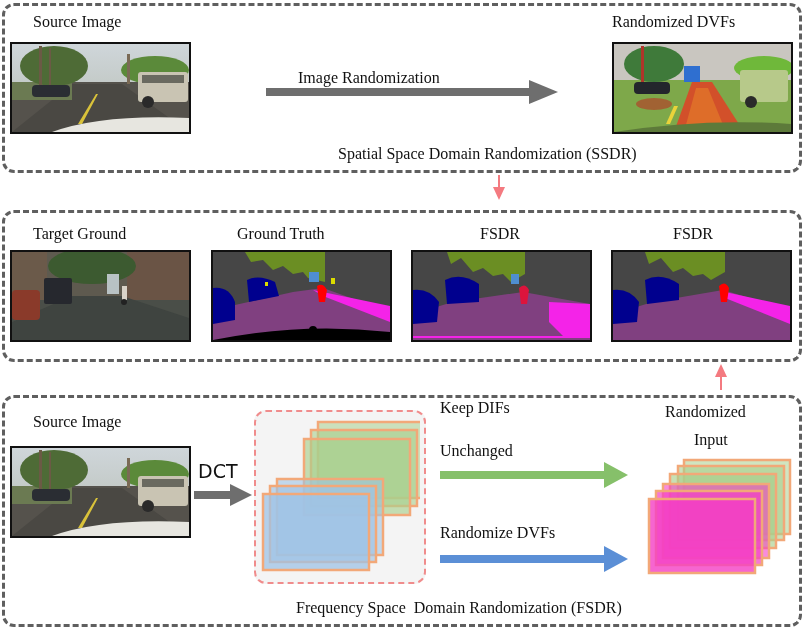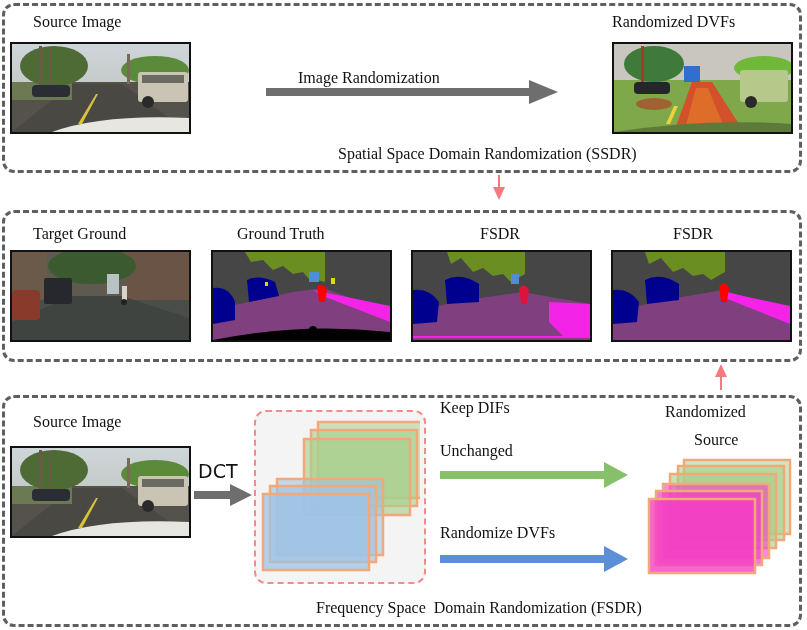--- a/index.html
+++ b/index.html
@@ -196,26 +196,26 @@
   <polygon points="164,0 188,13 164,26" fill="#86c06a"></polygon>
 </svg>
 
 <div class="label" style="left:440px;top:525px;">Randomize DVFs</div>
 <svg class="abs" style="left:440px;top:546px;" width="190" height="26" viewBox="0 0 190 26">
   <rect x="0" y="9" width="168" height="8" fill="#5b8fd6"></rect>
   <polygon points="164,0 188,13 164,26" fill="#5b8fd6"></polygon>
 </svg>
 
 <div class="label" style="left:665px;top:404px;">Randomized</div>
-<div class="label" style="left:694px;top:432px;">Source</div>
+<div class="label" style="left:694px;top:432px;">Input</div>
 
 <svg class="abs" style="left:646px;top:458px;" width="152" height="128" viewBox="0 0 152 128">
   <g stroke="#f2a878" stroke-width="2.5">
     <rect x="38" y="2" width="106" height="74" fill="#a9cf8e" fill-opacity="0.55"></rect>
     <rect x="32" y="8" width="106" height="74" fill="#a9cf8e" fill-opacity="0.6"></rect>
     <rect x="24" y="16" width="106" height="74" fill="#a9cf8e" fill-opacity="0.65"></rect>
     <rect x="17" y="26" width="106" height="74" fill="#f43fc4" fill-opacity="0.6"></rect>
     <rect x="10" y="33" width="106" height="74" fill="#f43fc4" fill-opacity="0.7"></rect>
     <rect x="3" y="41" width="106" height="74" fill="#f43fc4" fill-opacity="0.8"></rect>
   </g>
 </svg>
 
-<div class="label" style="left:296px;top:600px;white-space:pre;margin-left:20px;">Frequency Space  Domain Randomization (FSDR)</div>
+<div class="label" style="left:296px;top:600px;white-space:pre;">Frequency Space  Domain Randomization (FSDR)</div>
 
 </body></html>

